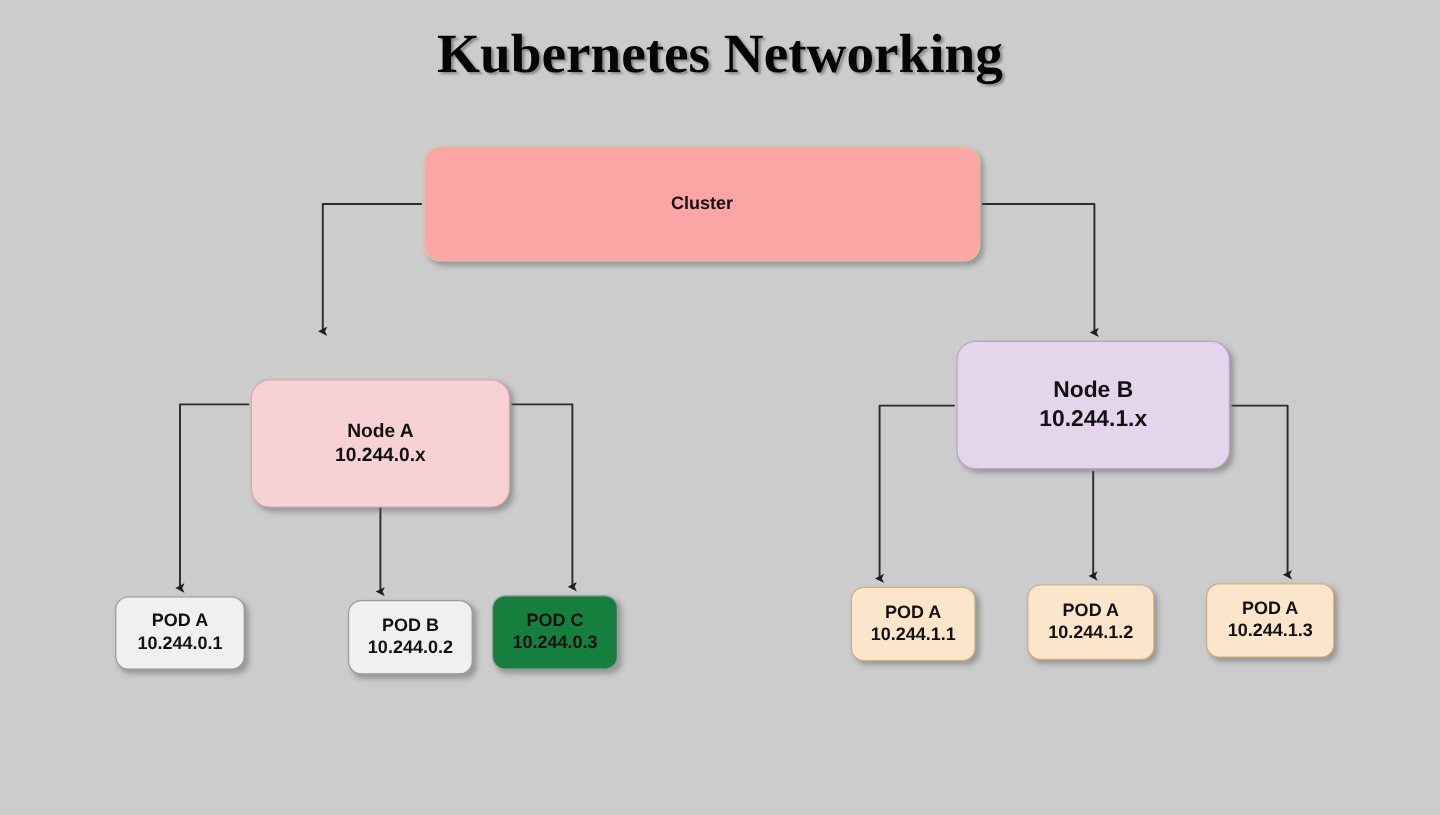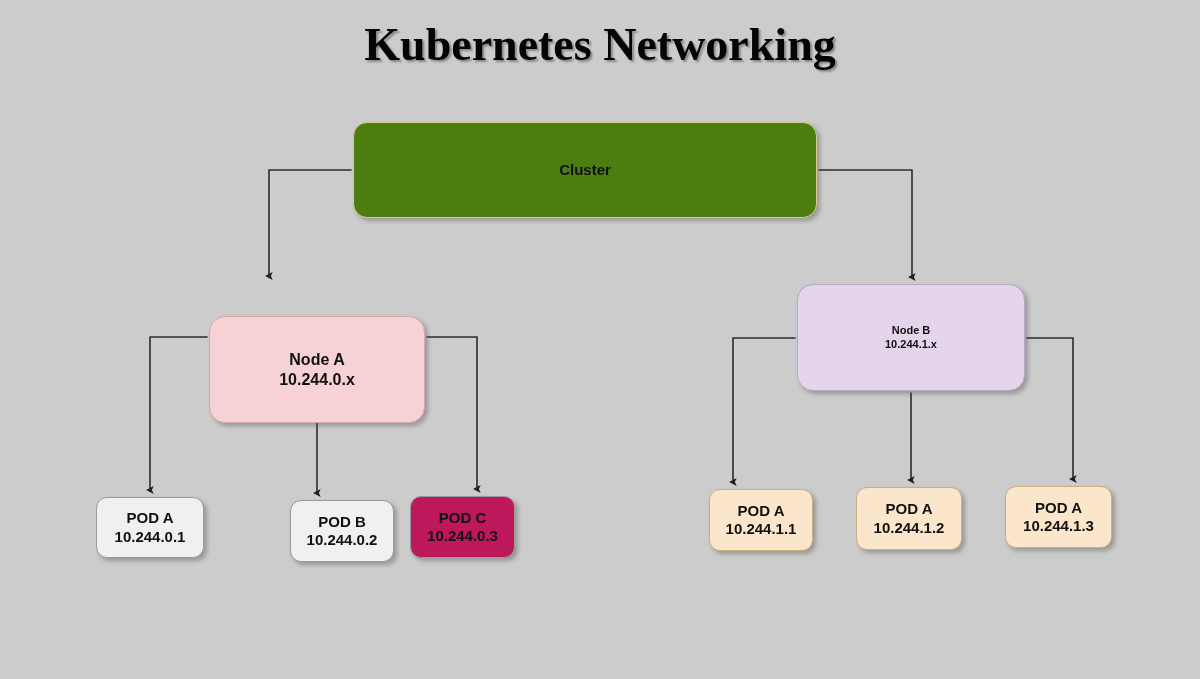--- a/index.html
+++ b/index.html
@@ -67,21 +67,21 @@
     background: #f7d2d4;
     border: 1px solid #d4a9ad;
     border-radius: 16px;
     font-size: 16px;
     margin-top: 33px;
   }
   .box-node-b {
     background: #e4d5ec;
     border: 1px solid #b9a7c4;
     border-radius: 16px;
-    font-size: 11px;
+    font-size: 19px;
   }
   .box-pod-light {
     background: #f0f0f0;
     border: 1px solid #9a9a9a;
     border-radius: 11px;
     font-size: 15px;
   }
   .box-pod-orange {
     background: #fbe6cb;
     border: 1px solid #cbb07e;
@@ -107,21 +107,21 @@
         <path d="M 819,170 L 912,170 L 912,277" marker-end="url(#arrowhead)"></path>
         <path d="M 207,337 L 150,337 L 150,490" marker-end="url(#arrowhead)"></path>
         <path d="M 317,392 L 317,493" marker-end="url(#arrowhead)"></path>
         <path d="M 427,337 L 477,337 L 477,489" marker-end="url(#arrowhead)"></path>
         <path d="M 795,338 L 733,338 L 733,482" marker-end="url(#arrowhead)"></path>
         <path d="M 911,393 L 911,480" marker-end="url(#arrowhead)"></path>
         <path d="M 1027,338 L 1073,338 L 1073,479" marker-end="url(#arrowhead)"></path>
       </g>
   </svg>
 
-  <div class="node-box box-cluster" style="left: 353px; top: 122px; width: 464px; height: 96px; background: #4d7c0f;">
+  <div class="node-box box-cluster" style="left: 353px; top: 122px; width: 464px; height: 96px; background: #fca5a5;">
     <span class="line1">Cluster</span>
 
   </div>
 
   <div class="node-box box-node-a" style="left: 209px; top: 283px; width: 216px; height: 107px; background: rgb(247, 210, 212);">
     <span class="line1">Node A</span>
     <span class="line2">10.244.0.x</span>
   </div>
 
   <div class="node-box box-node-b" style="left: 797px; top: 284px; width: 228px; height: 107px; background: rgb(228, 213, 236);">
@@ -130,21 +130,21 @@
   </div>
 
   <div class="node-box box-pod-light" style="left: 96px; top: 497px; width: 108px; height: 61px; background: rgb(240, 240, 240);">
     <span class="line1">POD A</span>
     <span class="line2">10.244.0.1</span>
   </div>
   <div class="node-box box-pod-light" style="left: 250px; top: 500px; width: 104px; height: 62px; background: rgb(240, 240, 240); margin-left: 40px;">
     <span class="line1">POD B</span>
     <span class="line2">10.244.0.2</span>
   </div>
-  <div class="node-box box-pod-light" style="left: 410px; top: 496px; width: 105px; height: 62px; background: #be185d;">
+  <div class="node-box box-pod-light" style="left: 410px; top: 496px; width: 105px; height: 62px; background: #15803d;">
     <span class="line1">POD C</span>
     <span class="line2">10.244.0.3</span>
   </div>
 
   <div class="node-box box-pod-orange" style="left: 709px; top: 489px; width: 104px; height: 62px; background: rgb(251, 230, 203);">
     <span class="line1">POD A</span>
     <span class="line2">10.244.1.1</span>
   </div>
   <div class="node-box box-pod-orange" style="left: 856px; top: 487px; width: 106px; height: 63px; background: rgb(251, 230, 203);">
     <span class="line1">POD A</span>

